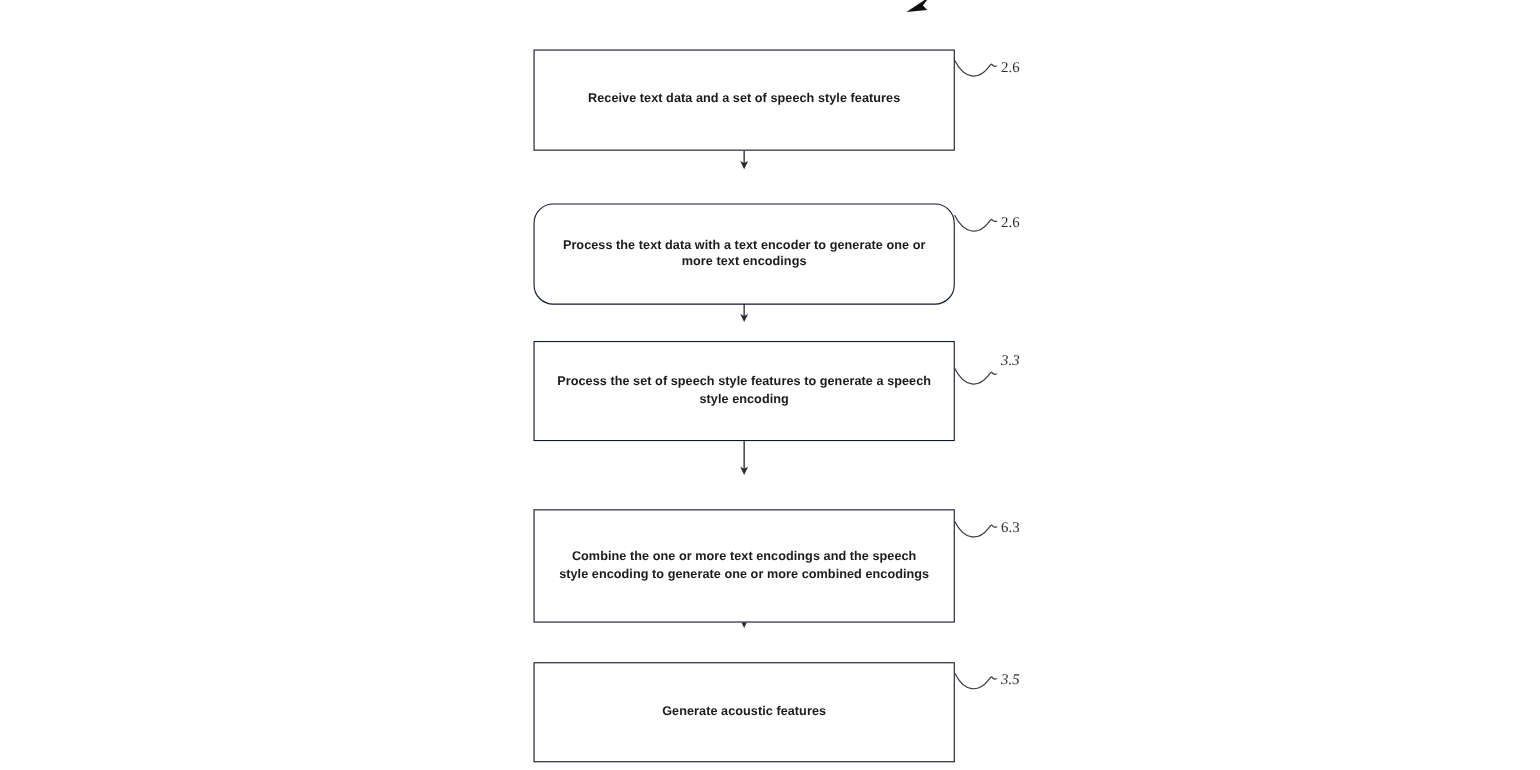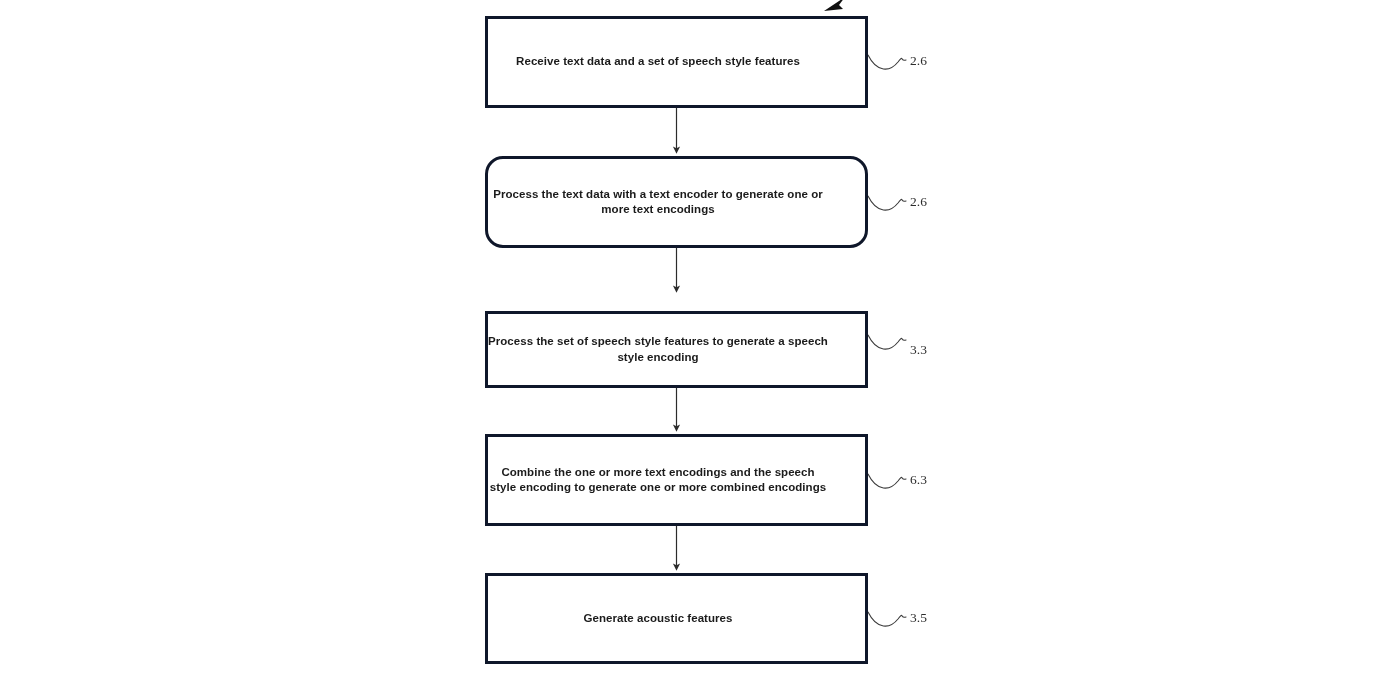--- a/index.html
+++ b/index.html
@@ -24,60 +24,62 @@
     width: 1400px;
     height: 700px;
   }
 
   
   .proc-box {
     position: absolute;
     left: 485px;
     width: 383px;
     box-sizing: border-box;
-    border: 3px solid #0f172a;
+    border: 1px solid #0f172a;
     background: #ffffff;
     display: flex;
     align-items: center;
+    justify-content: center;
+    margin-top: 29px;
   }
 
   .proc-box-label {
     display: block;
     width: 340px;
     text-align: center;
     font-family: "Liberation Sans", "DejaVu Sans", sans-serif;
     font-size: 11.5px;
     font-weight: 600;
     line-height: 15.5px;
     color: #1b1b1b;
     letter-spacing: 0.05px;
   }
 
   
   #box-1 { top: 16px;  height: 92px; }
   #box-2 { top: 156px; height: 92px; border-radius: 18px; }
-  #box-3 { top: 311px; height: 77px; }
-  #box-4 { top: 434px; height: 92px; }
+  #box-3 { top: 281px; height: 91px; }
+  #box-4 { top: 434px; height: 103px; }
   #box-5 { top: 573px; height: 91px; }
 
   
   .ref-label {
     position: absolute;
     left: 910px;
     font-family: "Liberation Serif", "DejaVu Serif", serif;
     font-size: 13.5px;
     font-weight: 400;
     color: #2c2c2c;
     white-space: nowrap;
   }
   #ref-1 { top: 53px; }
   #ref-2 { top: 194px; }
-  #ref-3 { top: 342px; }
+  #ref-3 { top: 320px; font-style: italic; }
   #ref-4 { top: 472px; }
-  #ref-5 { top: 610px; }
+  #ref-5 { top: 610px; font-style: italic; }
 </style>
 </head>
 <body>
 
 <svg id="flow-canvas" viewBox="0 0 1400 700" xmlns="http://www.w3.org/2000/svg">
 
   <defs>
     <marker id="arrowhead" markerWidth="9" markerHeight="9" refX="4.2" refY="4.2" orient="auto" markerUnits="userSpaceOnUse">
       <path d="M0.6,0.6 L8,4.2 L0.6,7.8 L2.4,4.2 Z" fill="#2b2b2b"></path>
     </marker>

